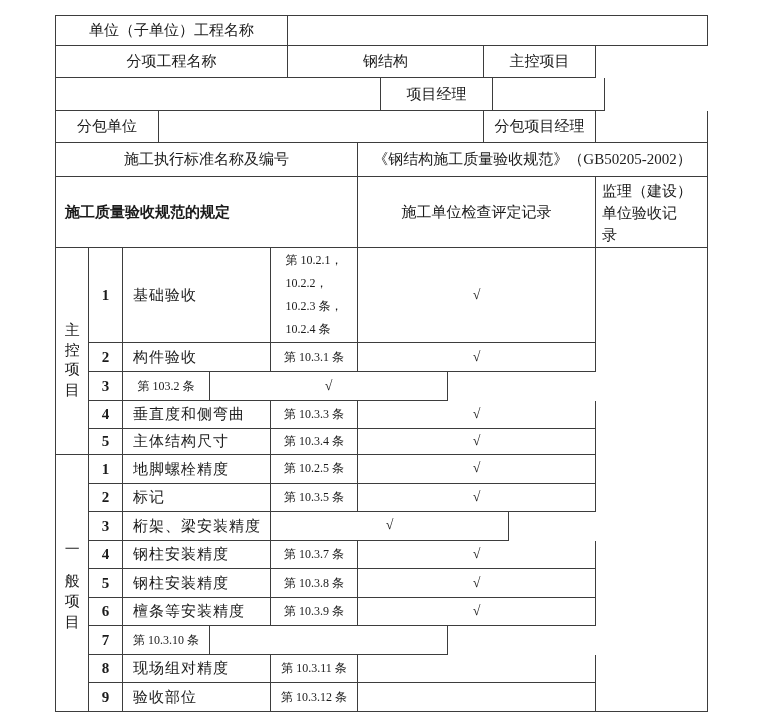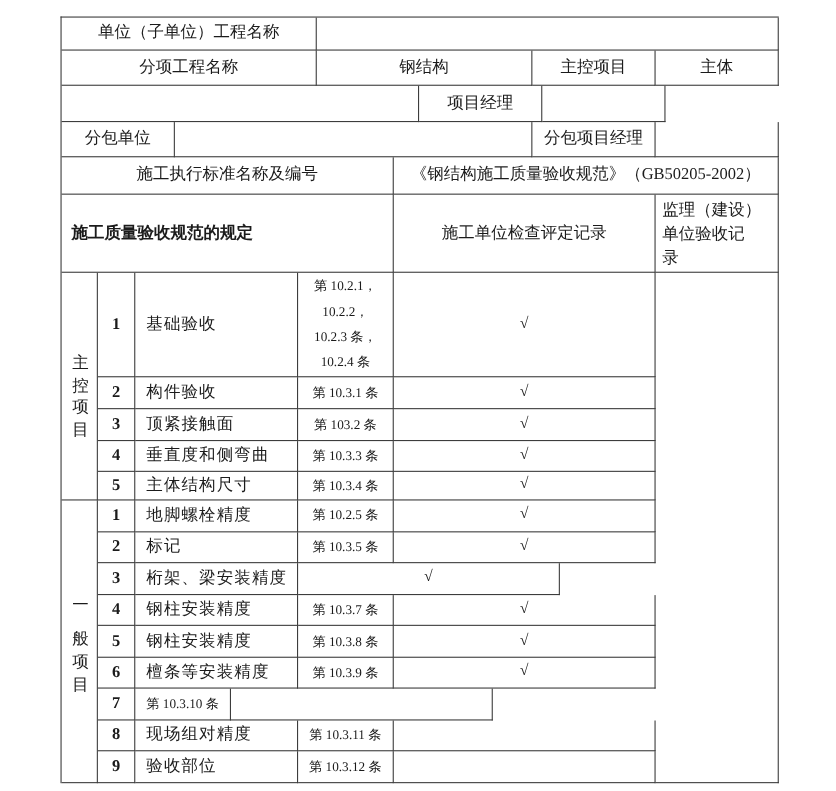--- a/index.html
+++ b/index.html
@@ -26,40 +26,39 @@
   .group { display:flex; }
   .grows { width:507px; }
   .brow { display:flex; }
   .glabel { writing-mode:vertical-rl; text-orientation:upright; letter-spacing:21px;
             font-size:15px; justify-content:center; align-items:center; }
   .g1 .glabel { height:207px; }
   .g2 .glabel { height:257px; }
   .g2 .brow > .cell { height:28.56px; }
   .num { font-weight:bold; }
   .name { justify-content:flex-start; padding-left:10px; letter-spacing:1px; }
-  .clause { font-size:12px; white-space:pre-line; text-align:center; line-height:1.9; }
+  .clause { font-size:12px; white-space:pre-line; line-height:1.9; }
   .check { font-size:14px; }
   .lastcol { width:112px; align-items:flex-start; justify-content:flex-start; }
 </style>
 </head>
 <body>
 
 <div class="sheet">
   <div class="tbl">
 
     <div class="row h30">
       <div class="cell w232">单位（子单位）工程名称</div>
       <div class="cell w420"></div>
     </div>
 
     <div class="row h32">
       <div class="cell w232">分项工程名称</div>
       <div class="cell w196">钢结构</div>
       <div class="cell w112">主控项目</div>
-      <div class="cell w112">主体</div>
     </div>
 
     <div class="row h33">
       <div class="cell w325"></div>
       <div class="cell w112">项目经理</div>
       <div class="cell w112"></div>
     </div>
 
     <div class="row h32">
       <div class="cell w103">分包单位</div>
@@ -97,21 +96,20 @@
               <div class="cell w238 check" style="height:95px">√</div>
             </div>
             <div class="brow">
               <div class="cell w34 num" style="height:29px">2</div>
               <div class="cell w148 name" style="height:29px">构件验收</div>
               <div class="cell w87 clause" style="height:29px">第 10.3.1 条</div>
               <div class="cell w238 check" style="height:29px">√</div>
             </div>
             <div class="brow">
               <div class="cell w34 num" style="height:29px">3</div>
-              <div class="cell w148 name" style="height:29px">顶紧接触面</div>
               <div class="cell w87 clause" style="height:29px">第 103.2 条</div>
               <div class="cell w238 check" style="height:29px">√</div>
             </div>
             <div class="brow">
               <div class="cell w34 num" style="height:28px">4</div>
               <div class="cell w148 name" style="height:28px">垂直度和侧弯曲</div>
               <div class="cell w87 clause" style="height:28px">第 10.3.3 条</div>
               <div class="cell w238 check" style="height:28px">√</div>
             </div>
             <div class="brow">

